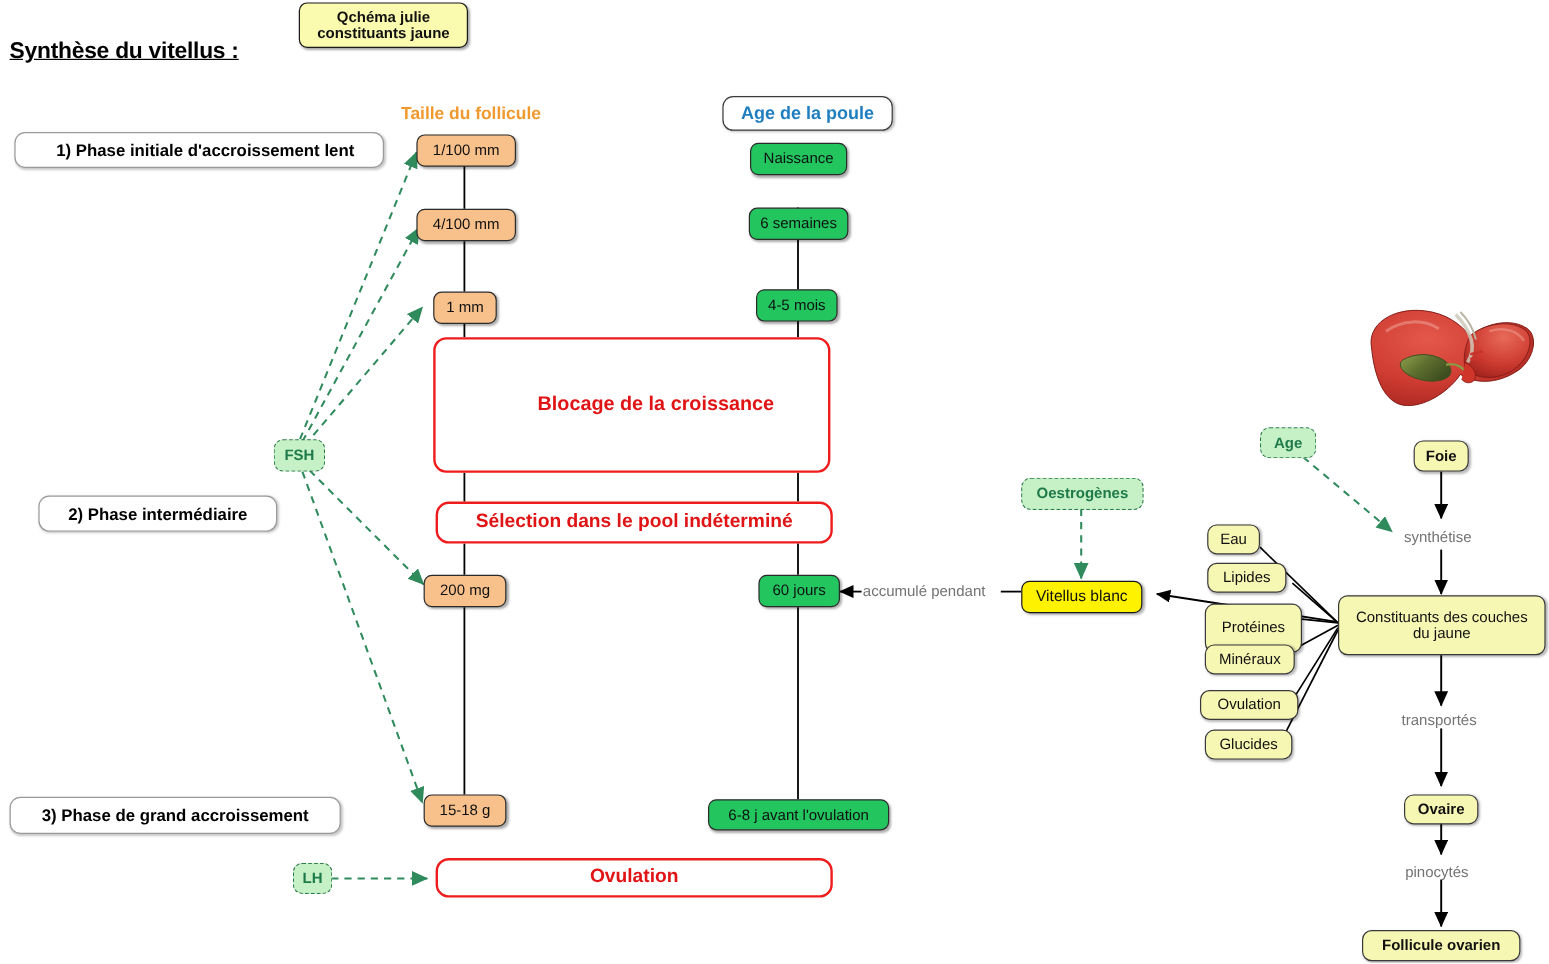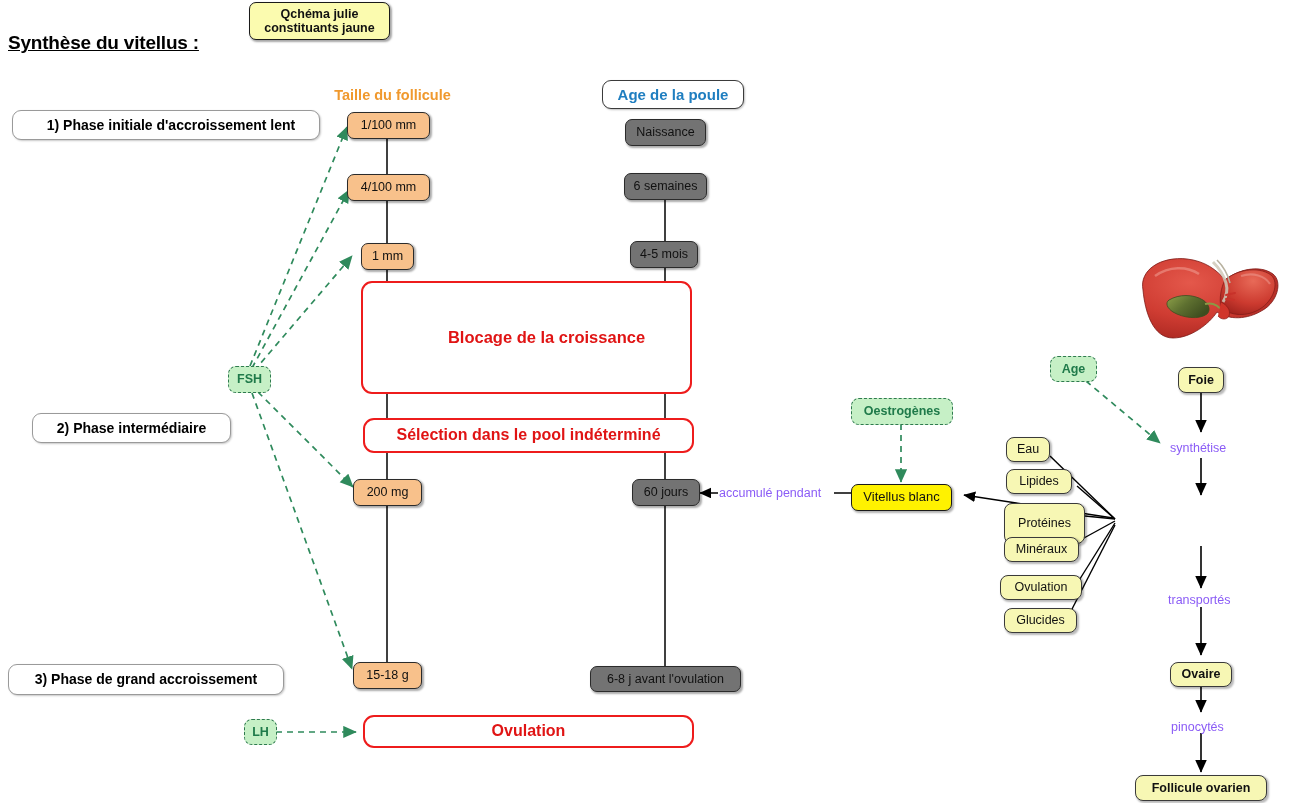--- a/index.html
+++ b/index.html
@@ -92,21 +92,21 @@
     border: 1.4px solid #2b2b2b;
     border-radius: 7px;
     font-size: 12.5px;
     color: #111;
     box-shadow: 1.5px 1.5px 2px rgba(0,0,0,0.33);
     padding: 0 6px;
   }
 
   
   .blue {
-    background: #737373;
+    background: #22c55e;
     border: 1.4px solid #2b2b2b;
     border-radius: 7px;
     font-size: 12.5px;
     color: #111;
     box-shadow: 1.5px 1.5px 2px rgba(0,0,0,0.33);
     padding: 0 6px;
   }
 
   
   .redbox {
@@ -150,21 +150,21 @@
     box-shadow: 1.2px 1.2px 2px rgba(0,0,0,0.28);
     padding: 0 6px;
   }
   .chip.bold { font-weight: bold; }
   .chip.multi { white-space: normal; }
 
   
   .edge-label {
     position: absolute;
     font-size: 12.5px;
-    color: #8b5cf6;
+    color: #737373;
     white-space: nowrap;
   }
   .liver {
     position: absolute;
   }
 </style>
 </head>
 <body>
 
 <div id="canvas">
@@ -316,20 +316,24 @@
       <path d="M101,45 L110,43 M101,49 L109,50" stroke="#c8322a" stroke-width="2" stroke-linecap="round"></path>
       <path d="M30,26 C44,16 62,16 74,24" fill="none" stroke="#f0a095" stroke-width="2.5" opacity="0.55"></path>
       <path d="M116,26 C128,22 140,26 145,34" fill="none" stroke="#f0a095" stroke-width="2.2" opacity="0.5"></path>
     </svg>
   </div>
 
   <div class="node yellow-bright" style="left:851px; top:484px; width:101px; height:27px;">Vitellus blanc</div>
 
   <div class="edge-label" style="left:719px; top:486px;">accumulé pendant</div>
 
+  <div class="node chip multi" style="left:1115px; top:496px; width:173px; height:50px; flex-direction:column;">
+    <span>Constituants des couches</span>
+    <span>du jaune</span>
+  </div>
 
   <div class="node chip bold" style="left:1178px; top:367px; width:46px; height:26px;">Foie</div>
 
   <div class="edge-label" style="left:1170px; top:441px;">synthétise</div>
 
   <div class="edge-label" style="left:1168px; top:593px;">transportés</div>
 
   <div class="node chip bold" style="left:1170px; top:662px; width:62px; height:25px;">Ovaire</div>
 
   <div class="edge-label" style="left:1171px; top:720px;">pinocytés</div>

